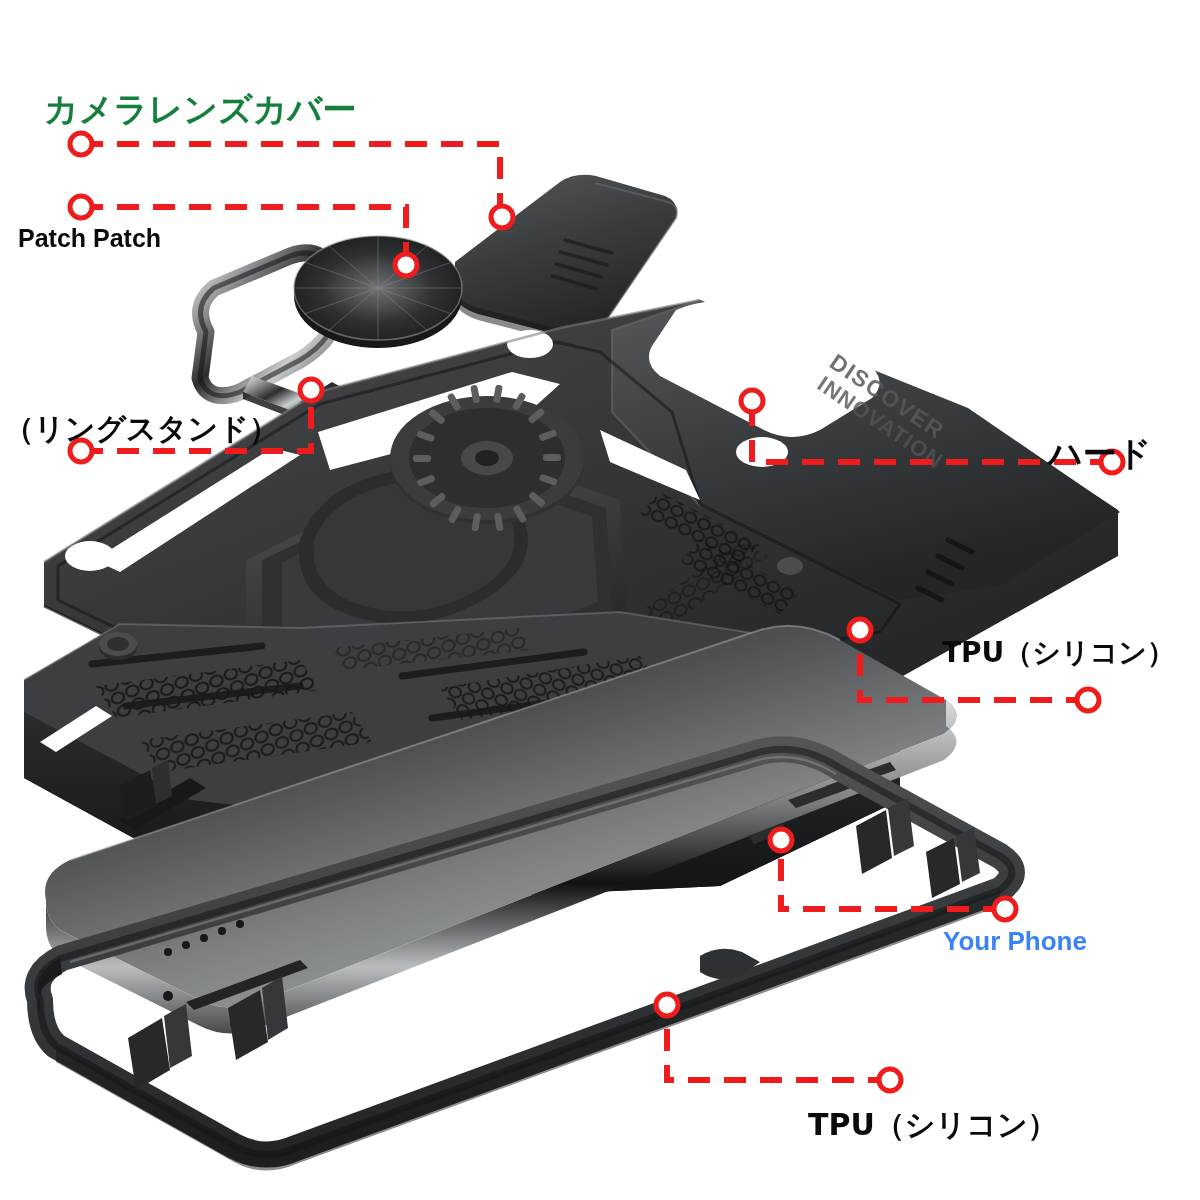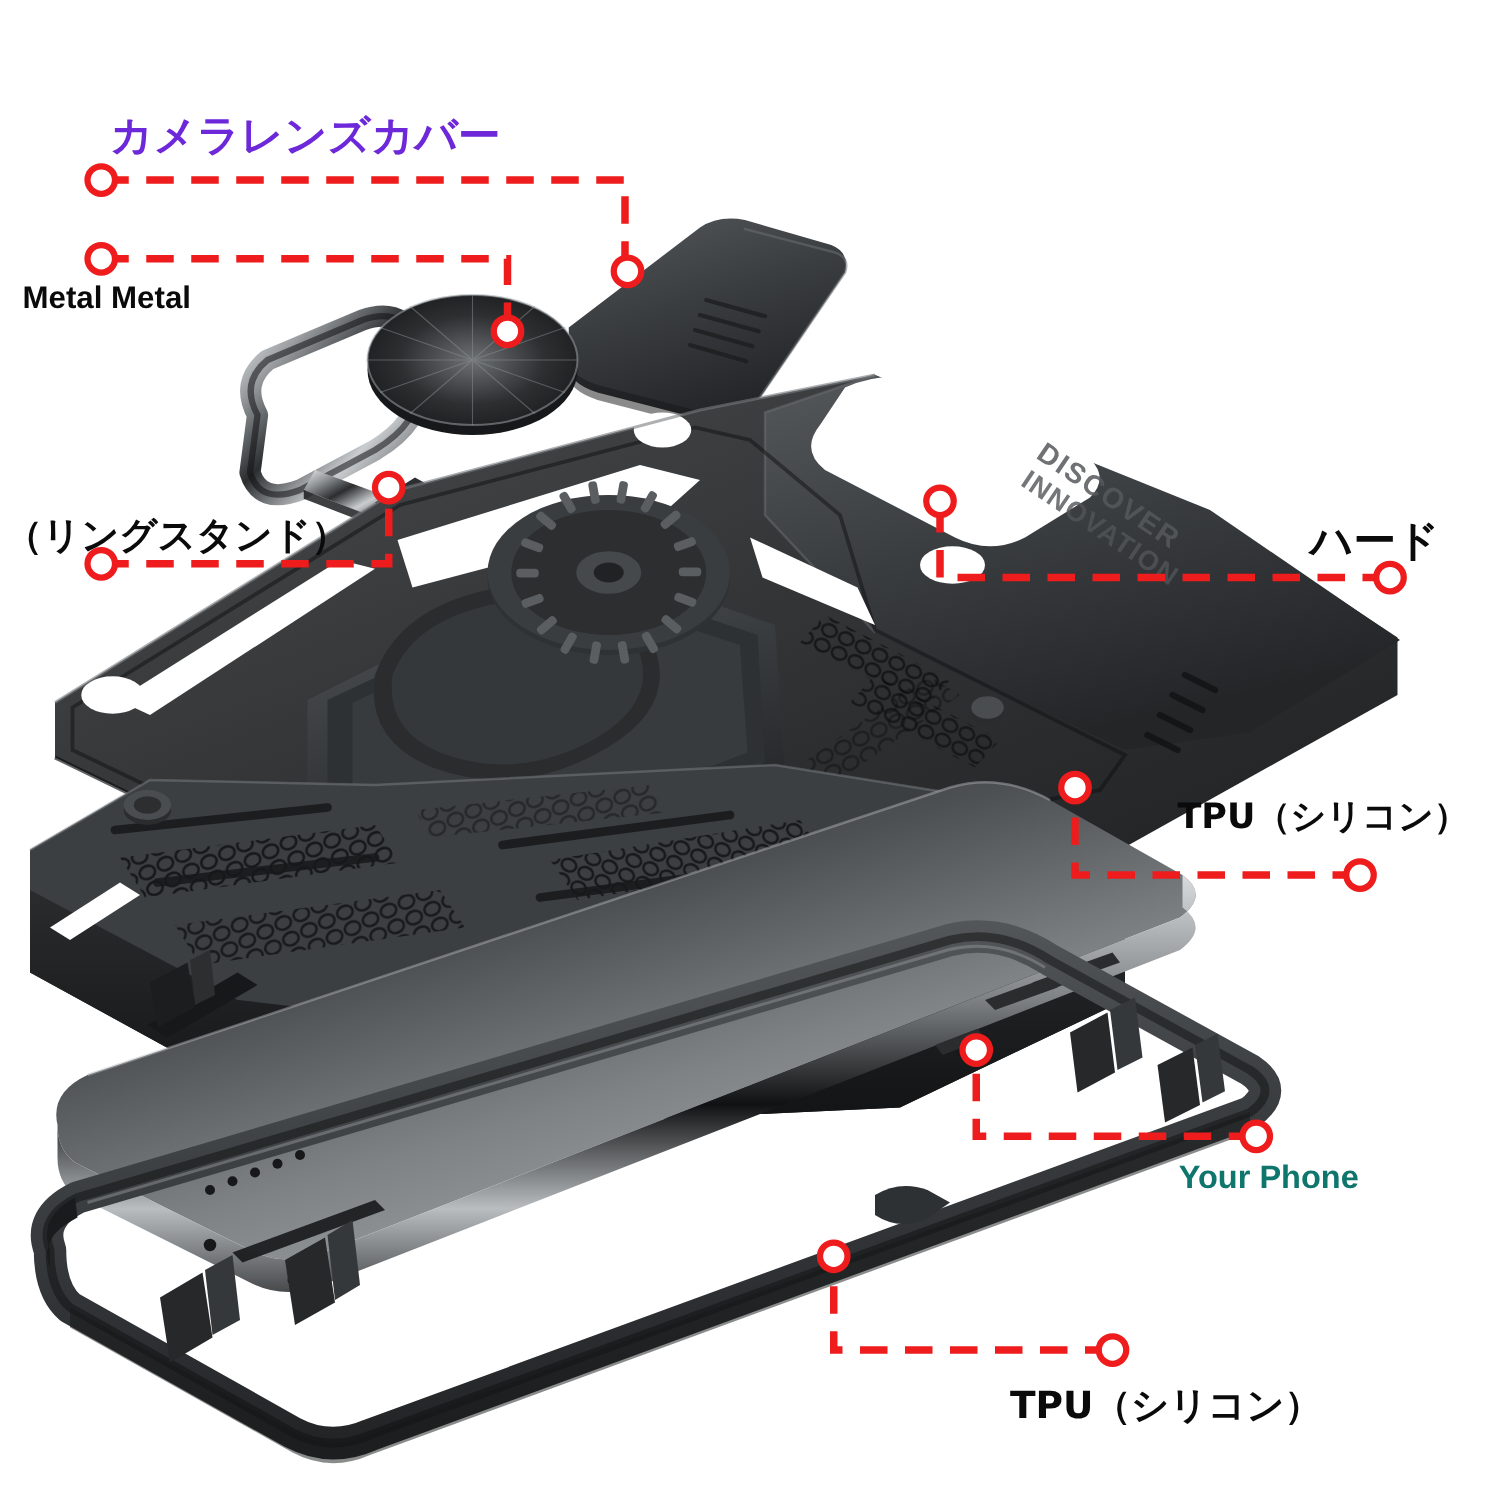--- a/index.html
+++ b/index.html
@@ -370,22 +370,22 @@
         <circle cx="1088" cy="700" r="11" fill="#ffffff" stroke="#ee1c1c" stroke-width="5"></circle>
         <circle cx="860" cy="630" r="11" fill="#ffffff" stroke="#ee1c1c" stroke-width="5"></circle>
         <circle cx="1005" cy="909" r="11" fill="#ffffff" stroke="#ee1c1c" stroke-width="5"></circle>
         <circle cx="781" cy="840" r="11" fill="#ffffff" stroke="#ee1c1c" stroke-width="5"></circle>
         <circle cx="890" cy="1080" r="11" fill="#ffffff" stroke="#ee1c1c" stroke-width="5"></circle>
         <circle cx="667" cy="1005" r="11" fill="#ffffff" stroke="#ee1c1c" stroke-width="5"></circle>
       </g>
   </svg>
 
   <div id="labels">
-      <div class="lbl jp" style="left: 44px; top: 92px; font-size: 34px; color: #6d28d9; margin-left: 44px;">カメラレンズカバー</div>
-      <div class="lbl en" style="left: 18px; top: 226px; font-size: 25px; color: rgb(10, 10, 10);">Metal Metal</div>
+      <div class="lbl jp" style="left: 44px; top: 92px; font-size: 34px; color: #15803d;">カメラレンズカバー</div>
+      <div class="lbl en" style="left: 18px; top: 226px; font-size: 25px; color: rgb(10, 10, 10);">Patch Patch</div>
       <div class="lbl jp" style="left: 4px; top: 414px; font-size: 30px; color: rgb(10, 10, 10);">（リングスタンド）</div>
-      <div class="lbl jp" style="left: 1048px; top: 416px; font-size: 34px; color: rgb(10, 10, 10);">ハード</div>
+      <div class="lbl jp" style="left: 1048px; top: 436px; font-size: 34px; color: rgb(10, 10, 10);">ハード</div>
       <div class="lbl jp" style="left: 942px; top: 639px; font-size: 28px; color: rgb(10, 10, 10);">TPU（シリコン）</div>
-      <div class="lbl en" style="left: 943px; top: 928px; font-size: 26px; color: #0f766e;">Your Phone</div>
+      <div class="lbl en" style="left: 943px; top: 928px; font-size: 26px; color: #3b82f6;">Your Phone</div>
       <div class="lbl jp" style="left: 808px; top: 1110px; font-size: 30px; color: rgb(10, 10, 10);">TPU（シリコン）</div>
     </div>
 
 </div>
 
 </body></html>

